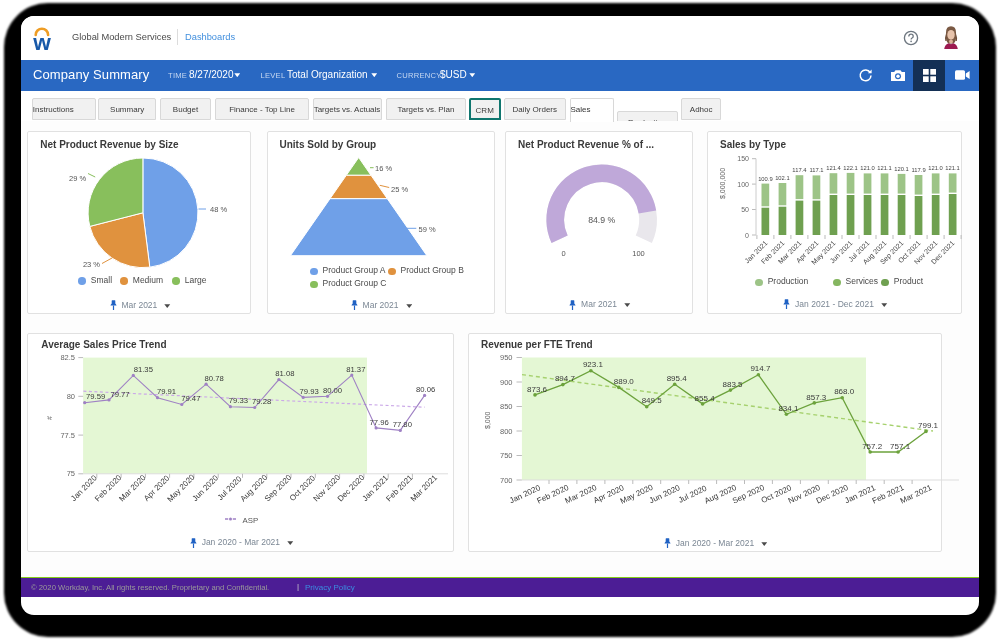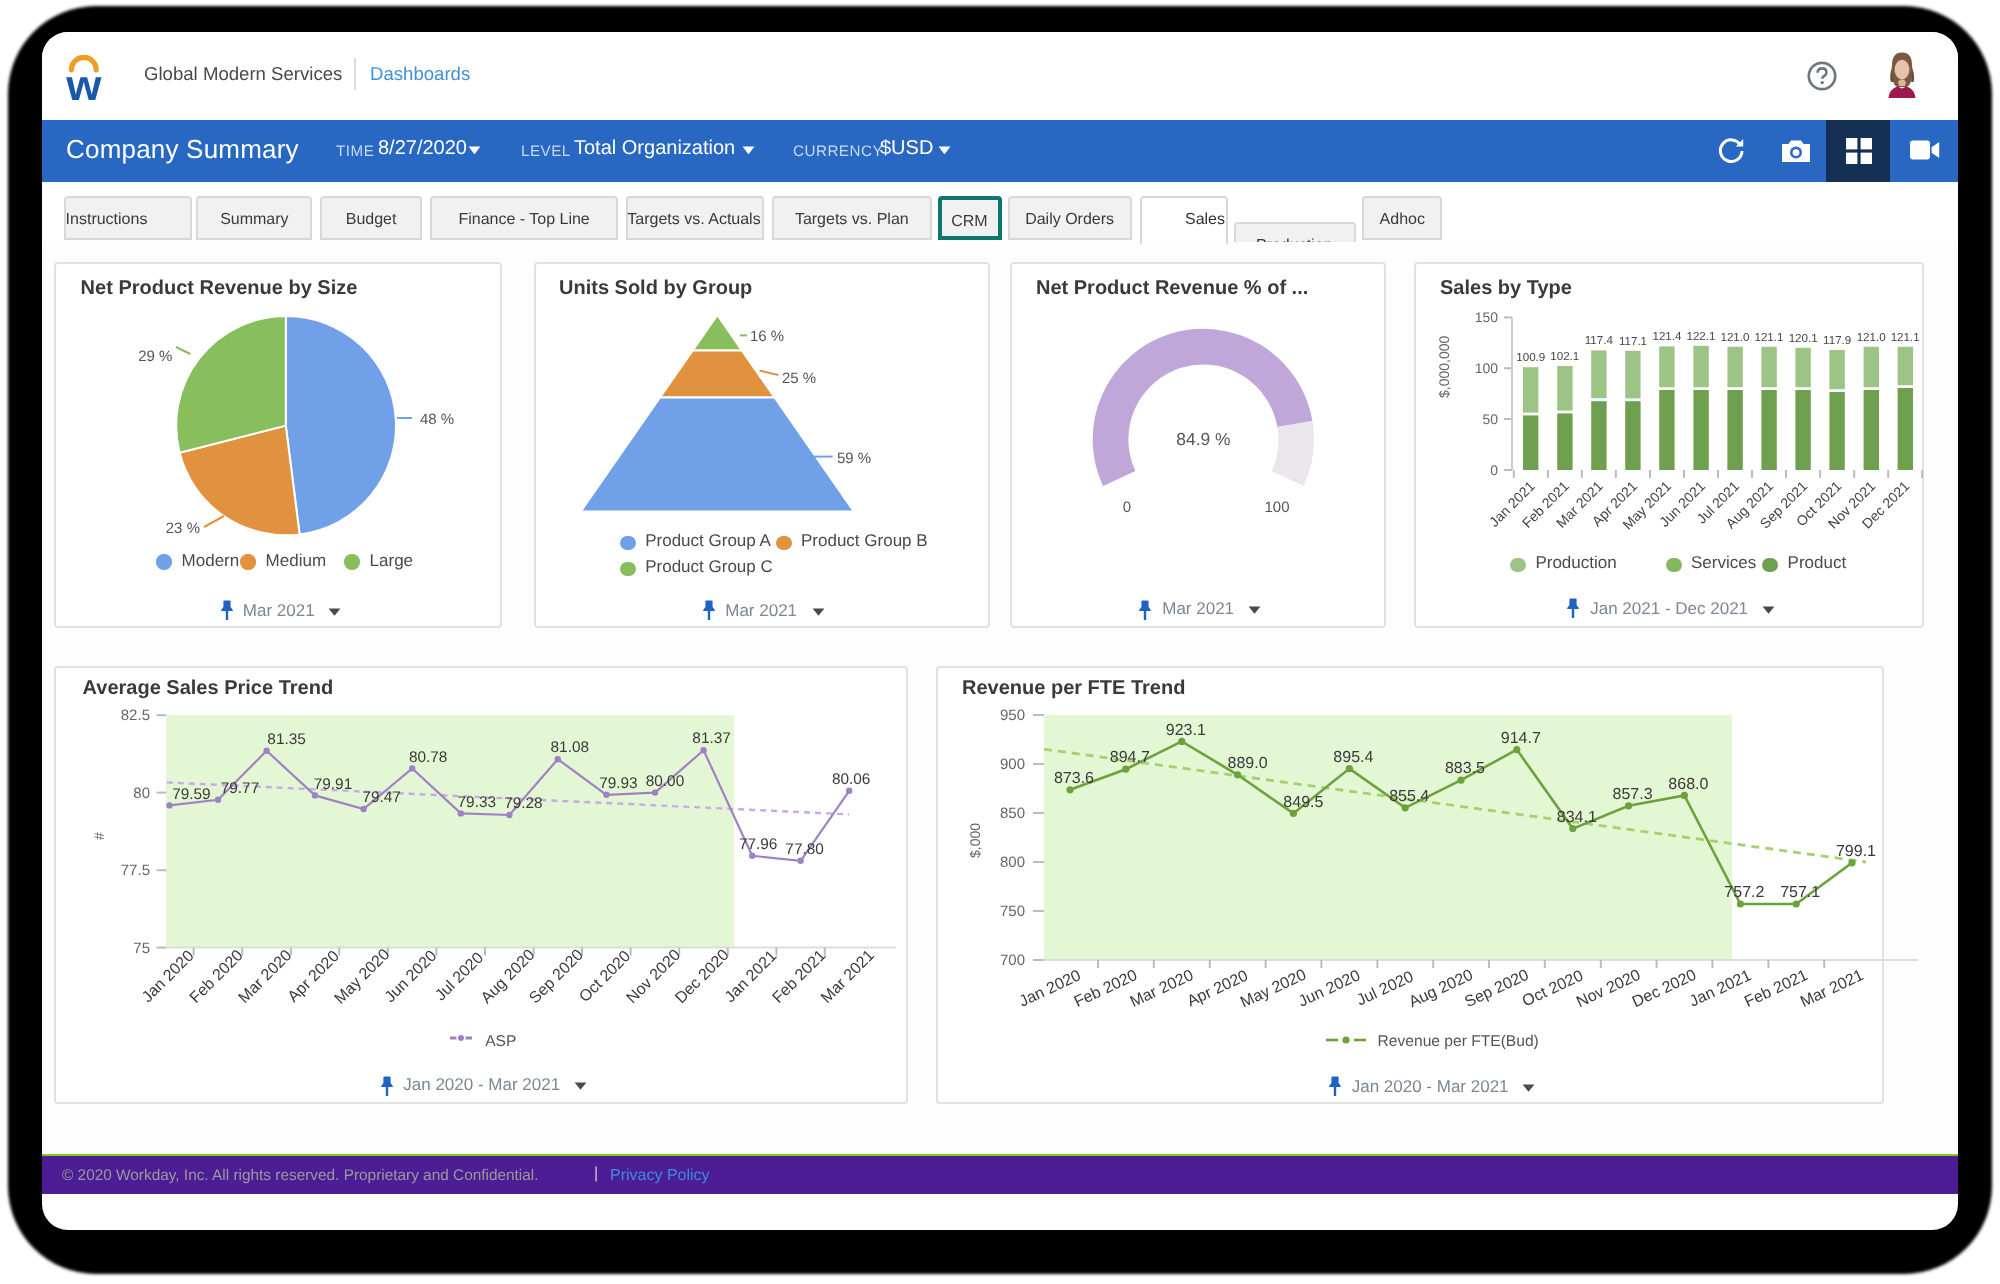--- a/index.html
+++ b/index.html
@@ -76,21 +76,21 @@
   <div style="position:absolute;left:0;top:74.5px;width:958px;height:30.5px;background:#fff">
     <div style="position:absolute;left:0;top:7.5px;width:958px;height:23px">
       <div style="position:absolute;left:10.8px;top:0;width:64.3px;height:22px;background:#f1f1f1;border:1px solid #d8d8d8;border-radius:2px 2px 0 0;text-align:left;line-height:21px;font-size:8px;color:#3a3a3a;white-space:nowrap">Instructions</div>
 <div style="position:absolute;left:77.4px;top:0;width:57.6px;height:22px;background:#f1f1f1;border:1px solid #d8d8d8;border-radius:2px 2px 0 0;text-align:center;line-height:21px;font-size:8px;color:#3a3a3a;white-space:nowrap">Summary</div>
 <div style="position:absolute;left:138.6px;top:0;width:51.9px;height:22px;background:#f1f1f1;border:1px solid #d8d8d8;border-radius:2px 2px 0 0;text-align:center;line-height:21px;font-size:8px;color:#3a3a3a;white-space:nowrap">Budget</div>
 <div style="position:absolute;left:194.1px;top:0;width:93.9px;height:22px;background:#f1f1f1;border:1px solid #d8d8d8;border-radius:2px 2px 0 0;text-align:center;line-height:21px;font-size:8px;color:#3a3a3a;white-space:nowrap">Finance - Top Line</div>
 <div style="position:absolute;left:291.5px;top:0;width:69px;height:22px;background:#f1f1f1;border:1px solid #d8d8d8;border-radius:2px 2px 0 0;text-align:center;line-height:21px;font-size:8px;color:#3a3a3a;white-space:nowrap">Targets vs. Actuals</div>
 <div style="position:absolute;left:365px;top:0;width:79.8px;height:22px;background:#f1f1f1;border:1px solid #d8d8d8;border-radius:2px 2px 0 0;text-align:center;line-height:21px;font-size:8px;color:#3a3a3a;white-space:nowrap">Targets vs. Plan</div>
 <div style="position:absolute;left:447.8px;top:0;width:31.8px;height:22px;background:#f1f1f1;border:2px solid #0f766e;border-radius:2px 2px 0 0;text-align:center;line-height:21px;font-size:8px;color:#3a3a3a;white-space:nowrap">CRM</div>
 <div style="position:absolute;left:482.6px;top:0;width:62.4px;height:22px;background:#f1f1f1;border:1px solid #d8d8d8;border-radius:2px 2px 0 0;text-align:center;line-height:21px;font-size:8px;color:#3a3a3a;white-space:nowrap">Daily Orders</div>
-<div style="position:absolute;left:548.5px;top:0;width:44px;height:23.5px;background:#fff;border:1px solid #d8d8d8;border-bottom:none;border-radius:2px 2px 0 0;text-align:right;line-height:21px;font-size:8px;color:#333;white-space:nowrap;z-index:2">Sales</div>
+<div style="position:absolute;left:548.5px;top:0;width:44px;height:23.5px;background:#fff;border:1px solid #d8d8d8;border-bottom:none;border-radius:2px 2px 0 0;text-align:left;line-height:21px;font-size:8px;color:#333;white-space:nowrap;z-index:2">Sales</div>
 <div style="position:absolute;left:595.5px;top:13px;width:61.2px;height:22px;background:#f1f1f1;border:1px solid #d8d8d8;border-radius:2px 2px 0 0;text-align:center;line-height:21px;font-size:8px;color:#3a3a3a;white-space:nowrap">Production</div>
 <div style="position:absolute;left:659.9px;top:0;width:40.5px;height:22px;background:#f1f1f1;border:1px solid #d8d8d8;border-radius:2px 2px 0 0;text-align:center;line-height:21px;font-size:8px;color:#3a3a3a;white-space:nowrap">Adhoc</div>
     </div>
     <div style="position:absolute;left:0;top:30px;width:958px;height:1px;background:#e3e3e3"></div>
   </div>
 
   <div style="position:absolute;left:0;top:105px;width:958px;height:474px;background:#fdfdfd">
 
     <div class="card" style="left:6.3px;top:10px;width:224px;height:183px">
       <div class="ctitle">Net Product Revenue by Size</div>
@@ -98,21 +98,21 @@
 <path d="M114.9,80.8 L114.9,26.0 A54.8,54.8 0 0 1 121.8,135.2 Z" fill="#6FA0E8" stroke="#fff" stroke-width="1"></path>
 <path d="M114.9,80.8 L121.8,135.2 A54.8,54.8 0 0 1 61.8,94.4 Z" fill="#E0923E" stroke="#fff" stroke-width="1"></path>
 <path d="M114.9,80.8 L61.8,94.4 A54.8,54.8 0 0 1 114.9,26.0 Z" fill="#88BF5C" stroke="#fff" stroke-width="1"></path>
 <line x1="170.5" y1="77" x2="178" y2="77" stroke="#6FA0E8" stroke-width="1"></line>
 <line x1="84" y1="126" x2="74" y2="131.5" stroke="#E0923E" stroke-width="1"></line>
 <line x1="67.2" y1="45" x2="60" y2="41.5" stroke="#88BF5C" stroke-width="1"></line>
 <text x="182" y="80" font-size="7.5" fill="#555">48 %</text>
 <text x="72" y="134.5" font-size="7.5" fill="#555" text-anchor="end">23 %</text>
 <text x="58.2" y="48.5" font-size="7.5" fill="#555" text-anchor="end">29 %</text>
 </svg>
-      <div style="position:absolute;left:50px;top:143.5px;white-space:nowrap;font-size:8.5px;line-height:9px"><span style="display:inline-block;width:7.5px;height:7.5px;border-radius:50%;background:#6FA0E8;vertical-align:-1px"></span><span style="margin-left:5px;font-size:8.5px;color:#4a4a4a;vertical-align:1px">Modern</span></div>
+      <div style="position:absolute;left:50px;top:143.5px;white-space:nowrap;font-size:8.5px;line-height:9px"><span style="display:inline-block;width:7.5px;height:7.5px;border-radius:50%;background:#6FA0E8;vertical-align:-1px"></span><span style="margin-left:5px;font-size:8.5px;color:#4a4a4a;vertical-align:1px">Small</span></div>
       <div style="position:absolute;left:92px;top:143.5px;white-space:nowrap;font-size:8.5px;line-height:9px"><span style="display:inline-block;width:7.5px;height:7.5px;border-radius:50%;background:#E0923E;vertical-align:-1px"></span><span style="margin-left:5px;font-size:8.5px;color:#4a4a4a;vertical-align:1px">Medium</span></div>
       <div style="position:absolute;left:144px;top:143.5px;white-space:nowrap;font-size:8.5px;line-height:9px"><span style="display:inline-block;width:7.5px;height:7.5px;border-radius:50%;background:#88BF5C;vertical-align:-1px"></span><span style="margin-left:5px;font-size:8.5px;color:#4a4a4a;vertical-align:1px">Large</span></div>
       <div style="position:absolute;top:167.5px;left:0;width:224px;text-align:center;font-size:8.5px;color:#7b8794"><svg width="7" height="11" viewBox="0 0 7 11" style="vertical-align:-2px">
             <path d="M2.2 0.3 h2.6 q0.5 0 0.5 0.5 v2.7 l1.1 1.5 q0.3 0.5-0.3 0.5 h-5.2 q-0.6 0-0.3-0.5 l1.1-1.5 v-2.7 q0-0.5 0.5-0.5 Z" fill="#2062c4"></path>
             <line x1="3.5" y1="5.5" x2="3.5" y2="10" stroke="#2062c4" stroke-width="1.2"></line>
           </svg>&nbsp;&nbsp;<span style="vertical-align:1.5px">Mar 2021</span>&nbsp;&nbsp;&nbsp;<svg width="6.5" height="4.2" viewBox="0 0 6.5 4.2" style="vertical-align:1px">
             <path d="M0.3 0.3 h5.9 l-2.95 3.6 Z" fill="#4a4a4a"></path>
           </svg></div>
     </div>
 
@@ -414,28 +414,20 @@
 <text x="431.1" y="114.6" font-size="8" fill="#3a3a3a" text-anchor="middle">757.1</text>
 <line x1="443.1" y1="146.0" x2="443.1" y2="150.0" stroke="#bbb" stroke-width="1"></line>
 <text transform="translate(420.1,162.5) rotate(-25)" font-size="8" fill="#3a3a3a" text-anchor="middle">Feb 2021</text>
 <circle cx="457.0" cy="97.4" r="1.8" fill="#6CA23C"></circle>
 <text x="459.0" y="94.0" font-size="8" fill="#3a3a3a" text-anchor="middle">799.1</text>
 
 <text transform="translate(448.0,162.5) rotate(-25)" font-size="8" fill="#3a3a3a" text-anchor="middle">Mar 2021</text>
 <text transform="translate(21,95) rotate(-90)" font-size="7" fill="#666">$,000</text>
           </svg>
         </div>
-      <div style="position:absolute;left:0;top:182px;width:494px;text-align:center;font-size:7.8px;color:#555">
-        <svg width="20" height="6" style="vertical-align:0px">
-            <line x1="0" y1="3" x2="6" y2="3" stroke="#6CA23C" stroke-width="1.3"></line>
-            <circle cx="10" cy="3" r="1.8" fill="#6CA23C"></circle>
-            <line x1="14" y1="3" x2="20" y2="3" stroke="#6CA23C" stroke-width="1.3"></line>
-          </svg>
-        <span style="vertical-align:0px;margin-left:4px">Revenue per FTE(Bud)</span>
-      </div>
       <div style="position:absolute;top:203.5px;left:0;width:494px;text-align:center;font-size:8.5px;color:#7b8794"><svg width="7" height="11" viewBox="0 0 7 11" style="vertical-align:-2px">
             <path d="M2.2 0.3 h2.6 q0.5 0 0.5 0.5 v2.7 l1.1 1.5 q0.3 0.5-0.3 0.5 h-5.2 q-0.6 0-0.3-0.5 l1.1-1.5 v-2.7 q0-0.5 0.5-0.5 Z" fill="#2062c4"></path>
             <line x1="3.5" y1="5.5" x2="3.5" y2="10" stroke="#2062c4" stroke-width="1.2"></line>
           </svg>&nbsp;&nbsp;<span style="vertical-align:1.5px">Jan 2020 - Mar 2021</span>&nbsp;&nbsp;&nbsp;<svg width="6.5" height="4.2" viewBox="0 0 6.5 4.2" style="vertical-align:1px">
             <path d="M0.3 0.3 h5.9 l-2.95 3.6 Z" fill="#4a4a4a"></path>
           </svg></div>
     </div>
   </div>
 
   <div style="position:absolute;left:0;top:561px;width:958px;height:20px;background:#4c1d95;border-top:1px solid #84cc16">

